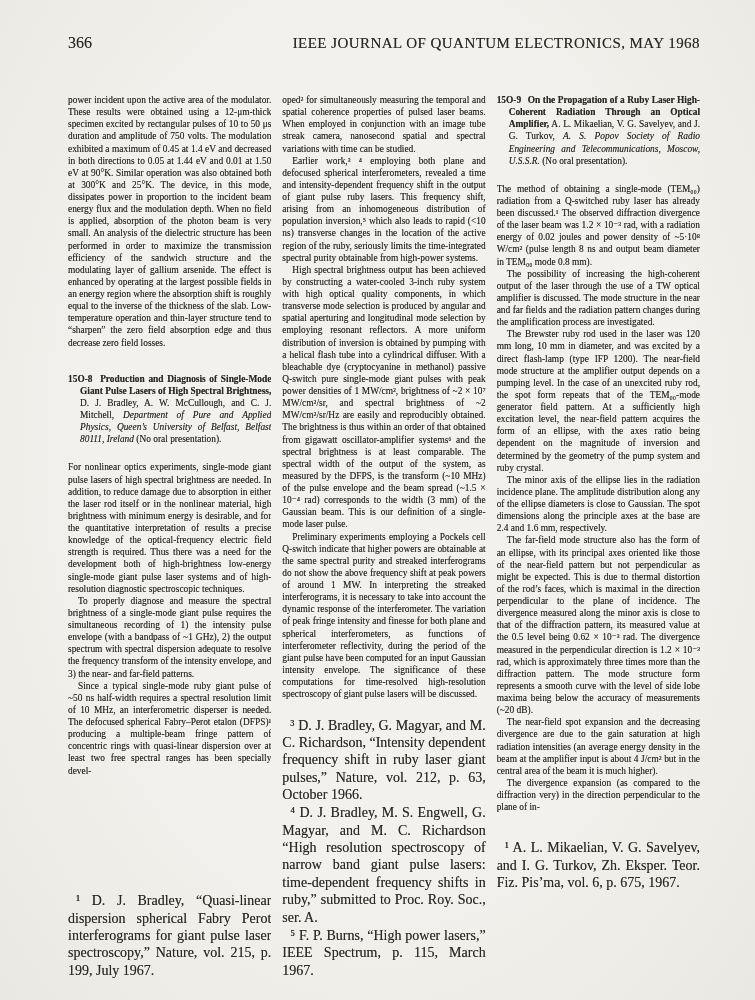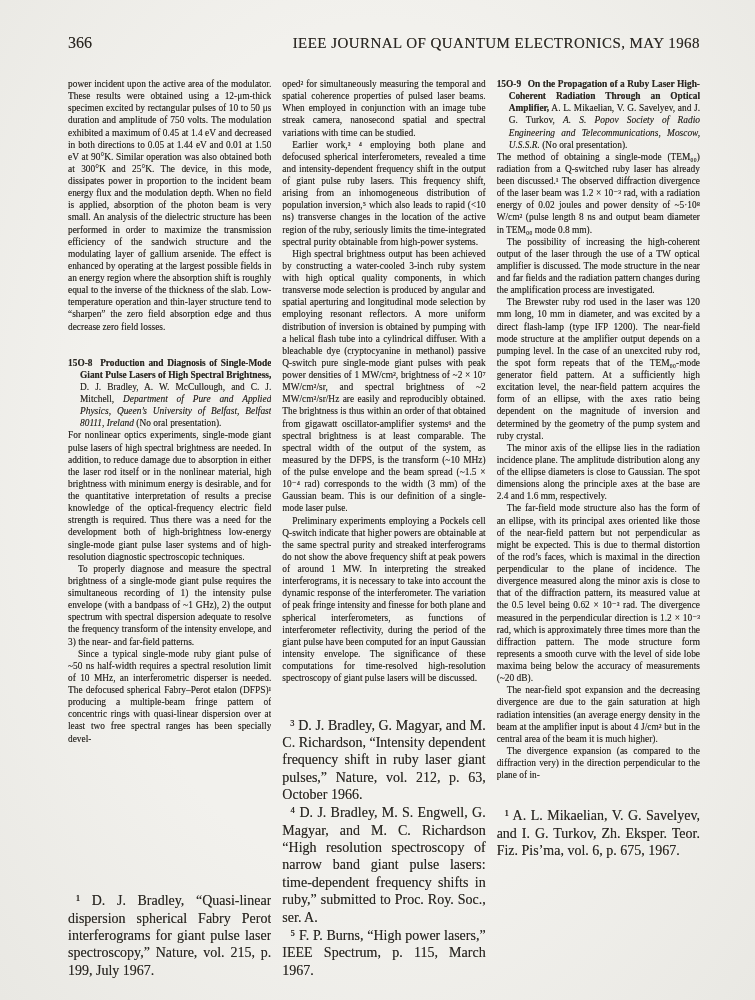--- a/index.html
+++ b/index.html
@@ -14,24 +14,24 @@
   .page-header{display:flex;justify-content:space-between;align-items:baseline;}
   .page-num{font-size:16px;}
   .journal{font-size:15px;letter-spacing:0.45px;}
   .columns{display:flex;gap:11px;margin-top:26px;}
   .column{
     flex:1 1 0;display:flex;flex-direction:column;height:902px;overflow:hidden;
     font-size:9.4px;line-height:1.29;text-align:justify;
   }
   .para{margin:0;}
   .indent{text-indent:10px;}
-  .cont{text-indent:0;}
+  .cont{text-indent:0;margin-top:16px;}
   .after-heading{}
   .abstract-heading{margin:24px 0 0;padding-left:12px;text-indent:-12px;text-align:justify;}
-  .abstract-heading.top{margin-top:0;}
+  .abstract-heading.top{margin-top:16px;}
   .hd-label{font-weight:700;margin-right:4px;}
   .hd-title{font-weight:700;}
   .hd-affil{font-style:italic;}
   .footnotes{margin-top:auto;padding-top:12px;font-size:14px;line-height:1.24;}
   .footnotes.flow{margin-top:14px;}
   .footnote{margin:0 0 1px;text-indent:8px;text-align:justify;}
 </style>
 </head>
 <body>
 

